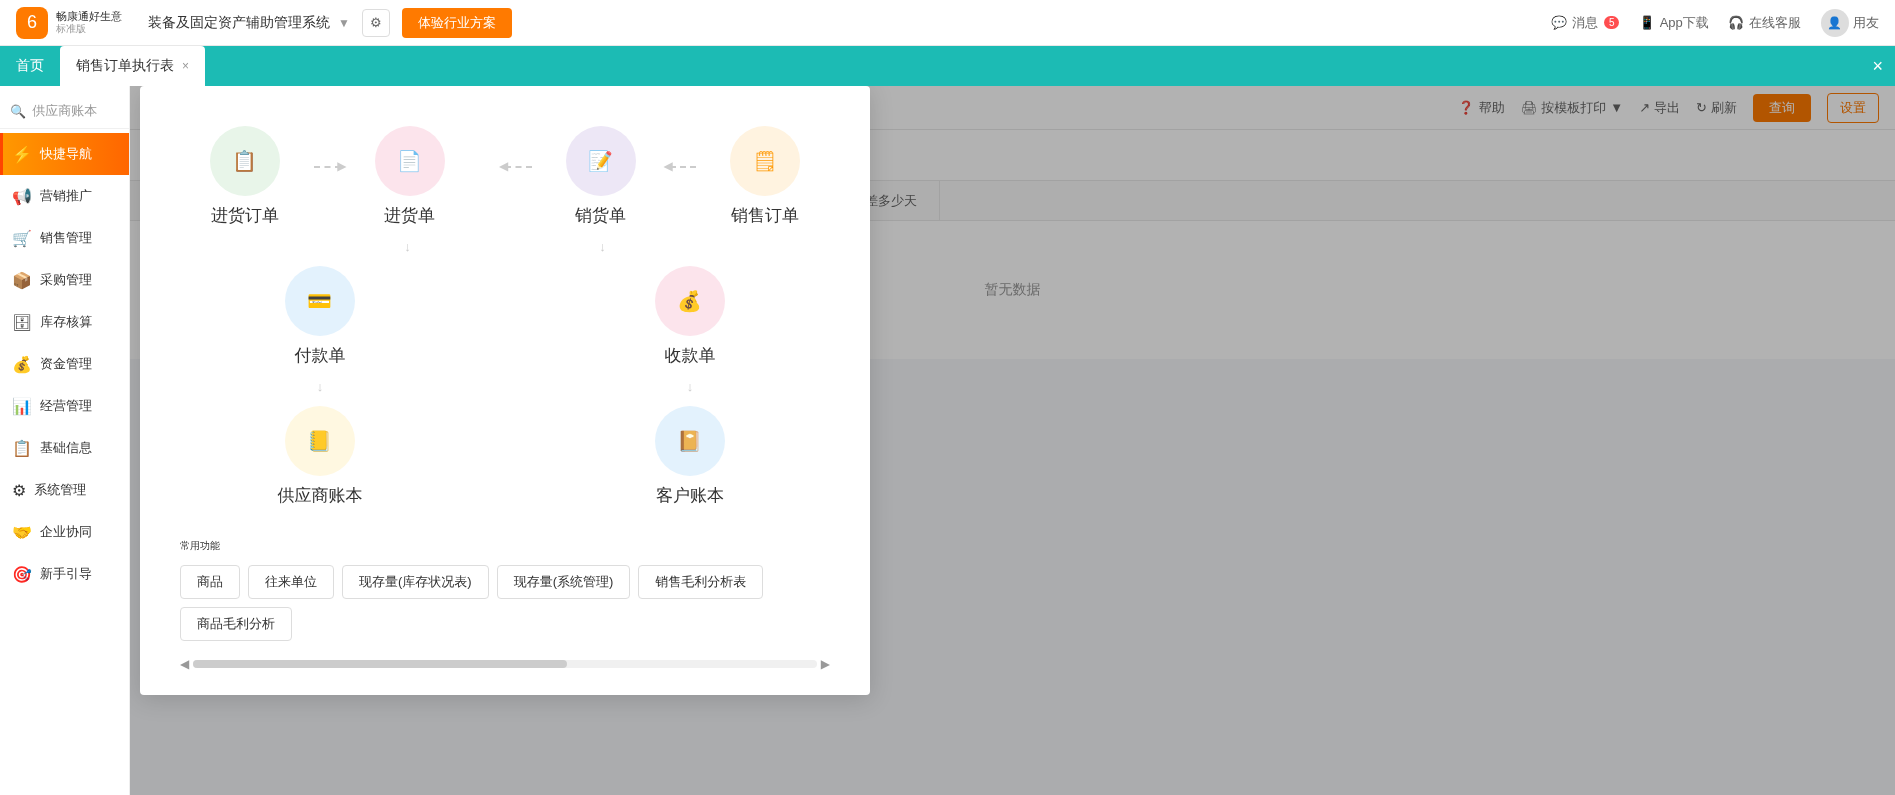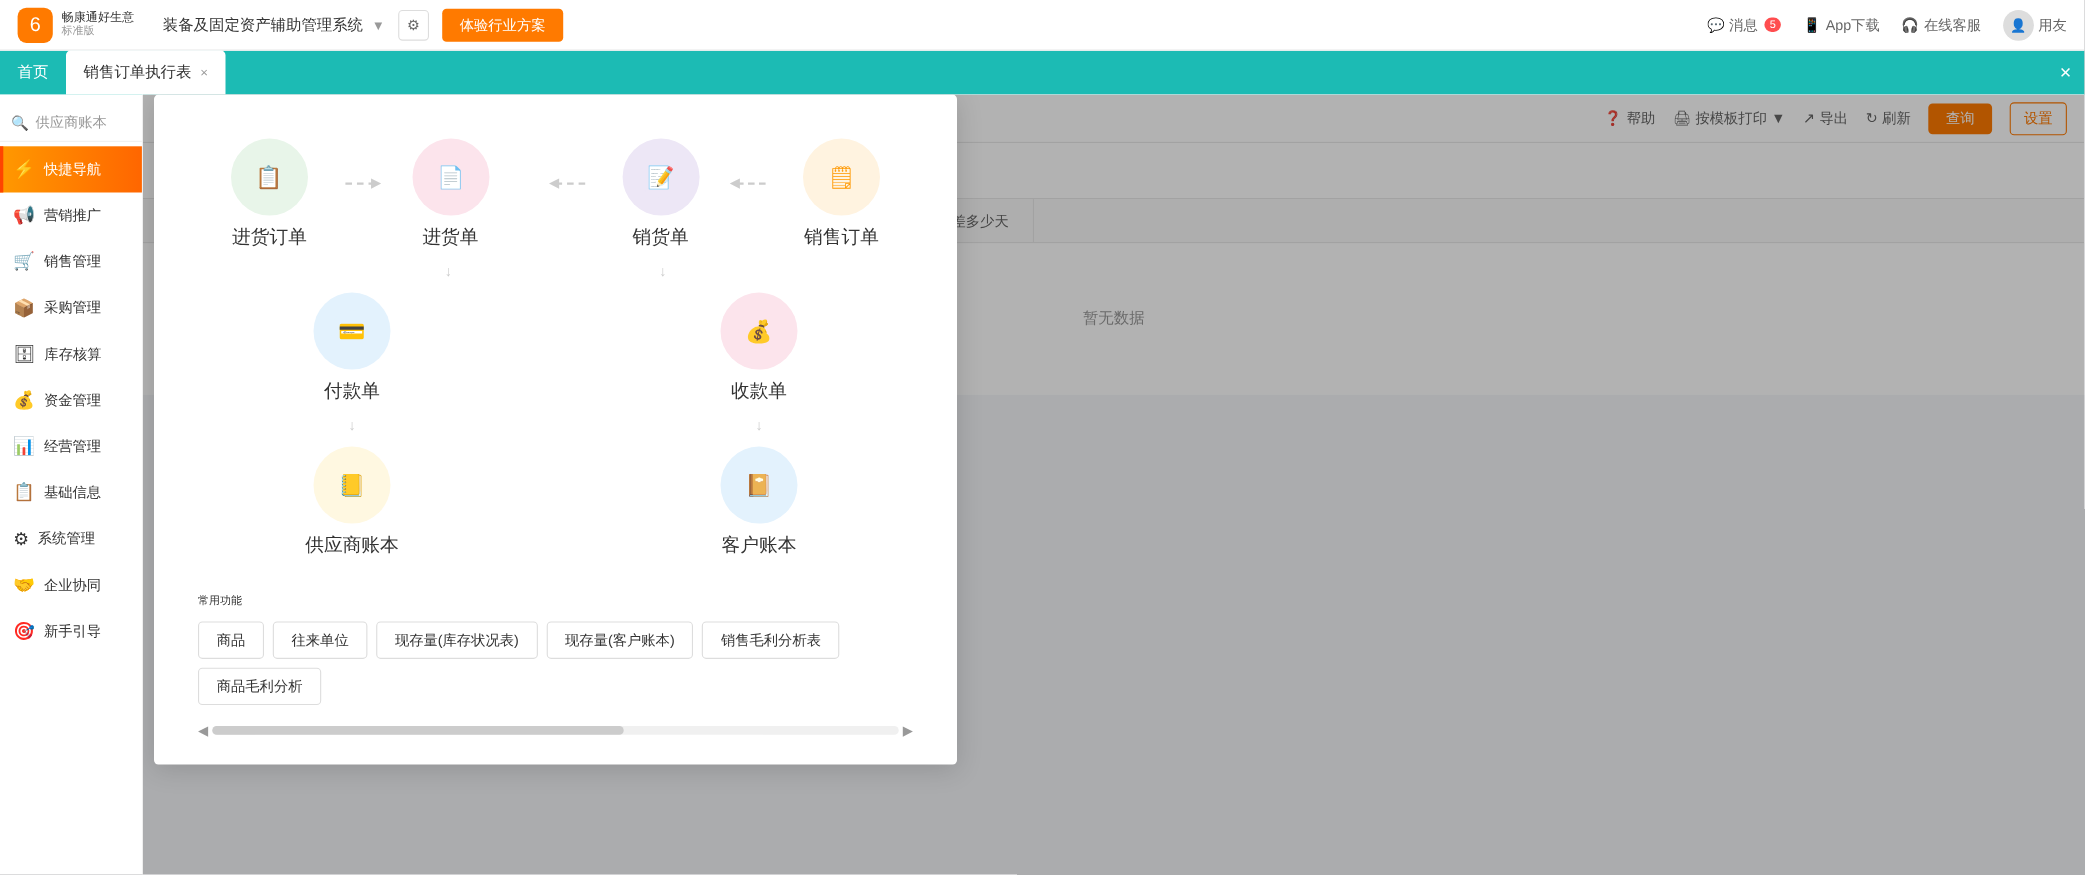--- a/index.html
+++ b/index.html
@@ -587,21 +587,21 @@
             <div class="flow-label">客户账本</div>
           </div>
         </div>
 
         <div class="common-functions">
           <div class="common-title">常用功能</div>
           <div class="func-buttons" id="func-btns-row1">
           <button class="func-btn">商品</button>
               <button class="func-btn">往来单位</button>
               <button class="func-btn">现存量(库存状况表)</button>
-              <button class="func-btn">现存量(客户账本)</button>
+              <button class="func-btn">现存量(系统管理)</button>
               <button class="func-btn">销售毛利分析表</button>
               <button class="func-btn">商品毛利分析</button>
             </div>
         </div>
 
         <div class="modal-scrollbar">
           <span class="scroll-arrow">◀</span>
           <div class="scrollbar-track">
             <div class="scrollbar-thumb"></div>
           </div>

